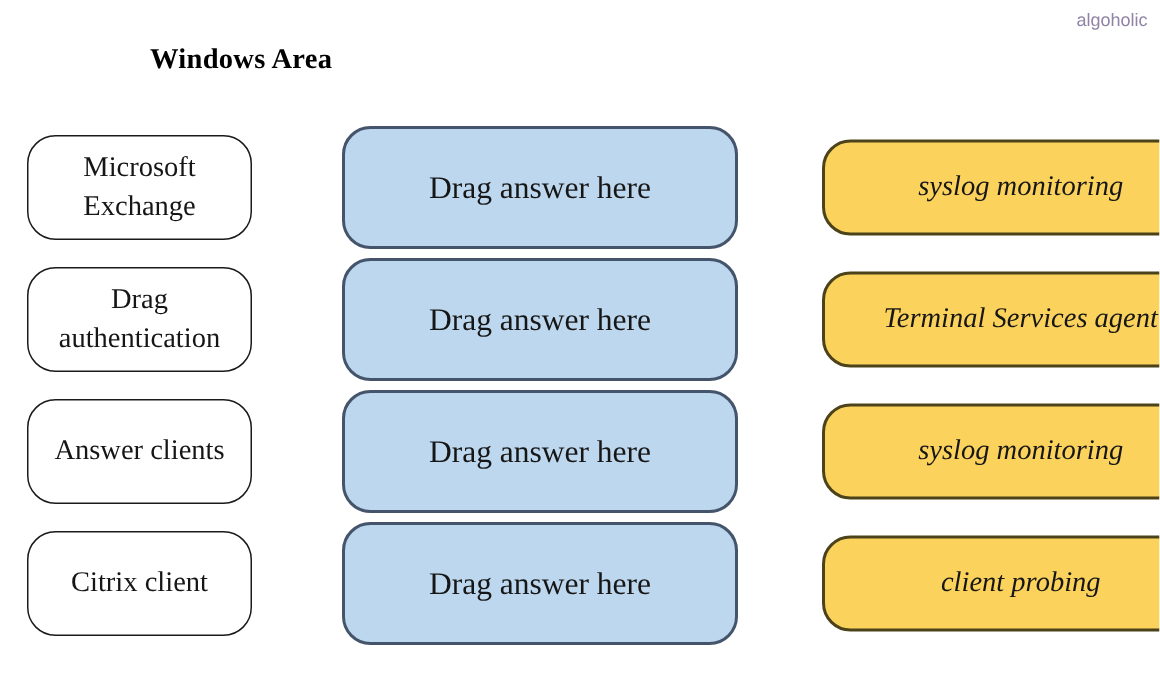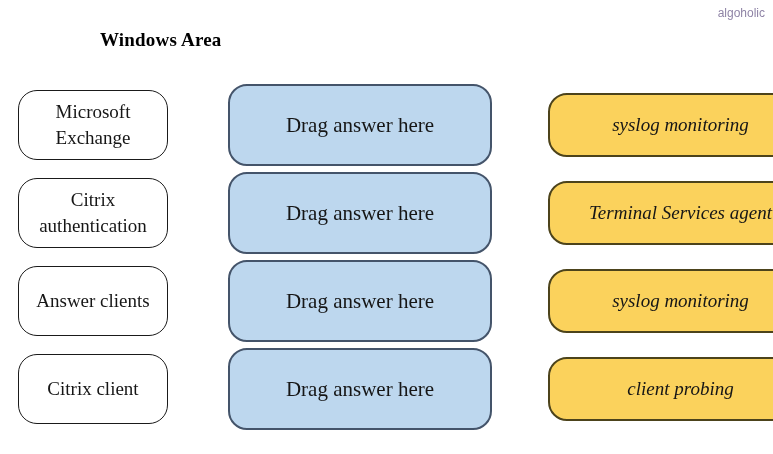--- a/index.html
+++ b/index.html
@@ -76,21 +76,21 @@
 
   <div class="grid">
 
     <div class="row">
       <div class="source-box">Microsoft Exchange</div>
       <div class="drop-box">Drag answer here</div>
       <div class="answer-box">syslog monitoring</div>
     </div>
 
     <div class="row">
-      <div class="source-box">Citrix authentication</div>
+      <div class="source-box">Drag authentication</div>
       <div class="drop-box">Drag answer here</div>
       <div class="answer-box">Terminal Services agent</div>
     </div>
 
     <div class="row">
       <div class="source-box">Answer clients</div>
       <div class="drop-box">Drag answer here</div>
       <div class="answer-box">syslog monitoring</div>
     </div>
 

